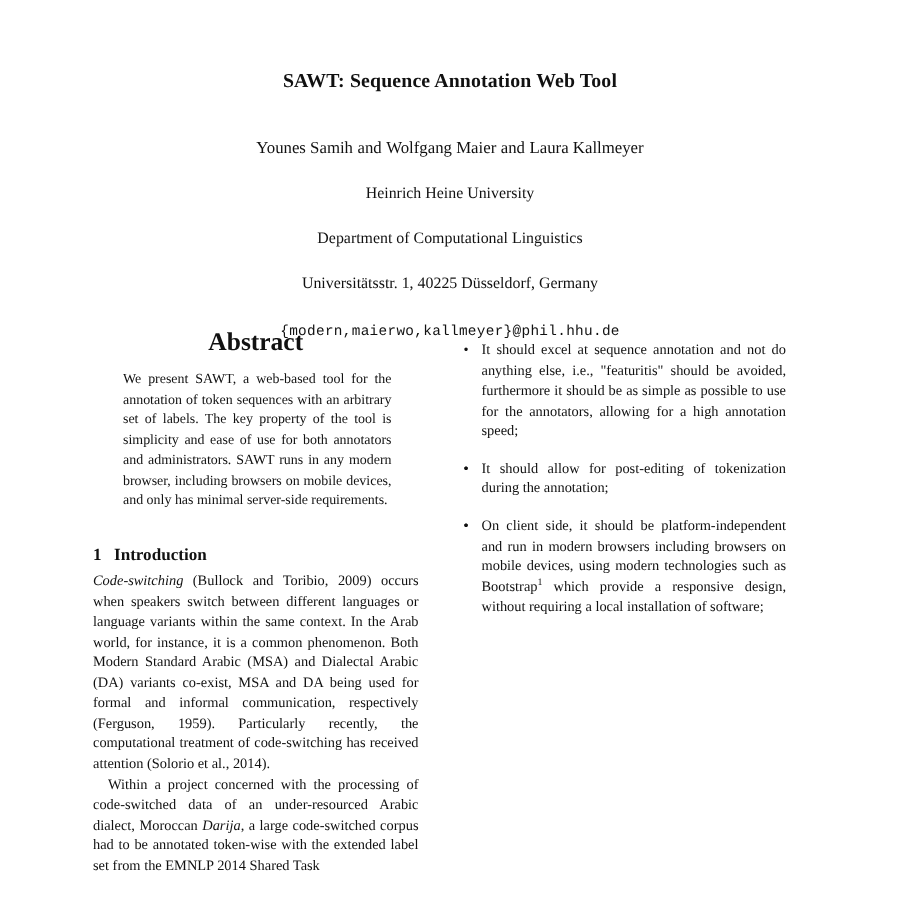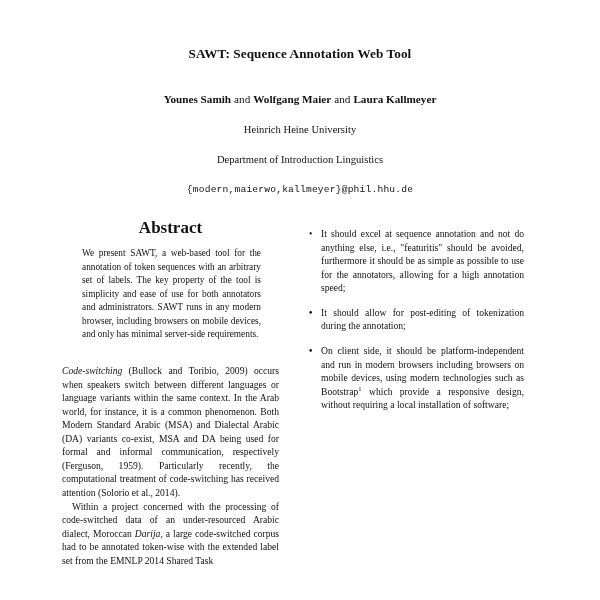--- a/index.html
+++ b/index.html
@@ -41,21 +41,21 @@
   .author-block {
     text-align: center;
     margin-top: 30px;
     line-height: 1.32;
   }
   .author-line {
     font-size: 11.2px;
     margin: 0 0 1px 0;
   }
   .author-name {
-    font-weight: bold;
+    font-weight: normal;
   }
   .author-conj {
     font-weight: normal;
     padding: 0 3px;
   }
   .affil-line {
     font-size: 10.6px;
     margin: 16px;
     line-height: 1.36;
   }
@@ -159,33 +159,37 @@
 
   <div class="title-block">
     <h1 class="paper-title">SAWT: Sequence Annotation Web Tool</h1>
   </div>
 
   <div class="author-block">
     <p class="author-line">
       <span class="author-name">Younes Samih</span><span class="author-conj">and</span><span class="author-name">Wolfgang Maier</span><span class="author-conj">and</span><span class="author-name">Laura Kallmeyer</span>
     </p>
     <p class="affil-line">Heinrich Heine University</p>
-    <p class="affil-line">Department of Introduction Linguistics</p>
+    <p class="affil-line">Department of Computational Linguistics</p>
+    <p class="affil-line">Universitätsstr. 1, 40225 Düsseldorf, Germany</p>
     <p class="affil-line email-line">{modern,maierwo,kallmeyer}@phil.hhu.de</p>
   </div>
 
   <div class="columns">
 
     <div class="col col-left">
 
       <h2 class="abstract-heading">Abstract</h2>
       <p class="abstract-body">We present SAWT, a web-based tool for the annotation of token sequences with an arbitrary set of labels. The key property of the tool is simplicity and ease of use for both annotators and administrators. SAWT runs in any modern browser, including browsers on mobile devices, and only has minimal server-side requirements.</p>
 
       <div class="intro-gap"></div>
 
+      <h2 class="section-heading">
+        <span class="sec-num">1</span><span>Introduction</span>
+      </h2>
 
       <p class="body-text"><span class="italic">Code-switching</span><span> (Bullock and Toribio, 2009) occurs when speakers switch between different languages or language variants within the same context. In the Arab world, for instance, it is a common phenomenon. Both Modern Standard Arabic (MSA) and Dialectal Arabic (DA) variants co-exist, MSA and DA being used for formal and informal communication, respectively (Ferguson, 1959). Particularly recently, the computational treatment of code-switching has received attention (Solorio et al., 2014).</span></p>
 
       <p class="body-text"><span>Within a project concerned with the processing of code-switched data of an under-resourced Arabic dialect, Moroccan </span><span class="italic">Darija</span><span>, a large code-switched corpus had to be annotated token-wise with the extended label set from the EMNLP 2014 Shared Task</span></p>
     </div>
 
     <div class="col col-right">
 
 
 

